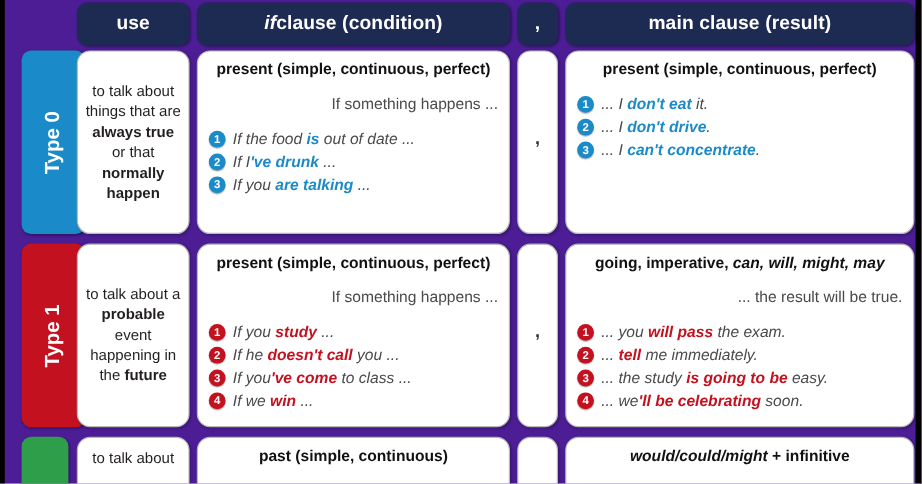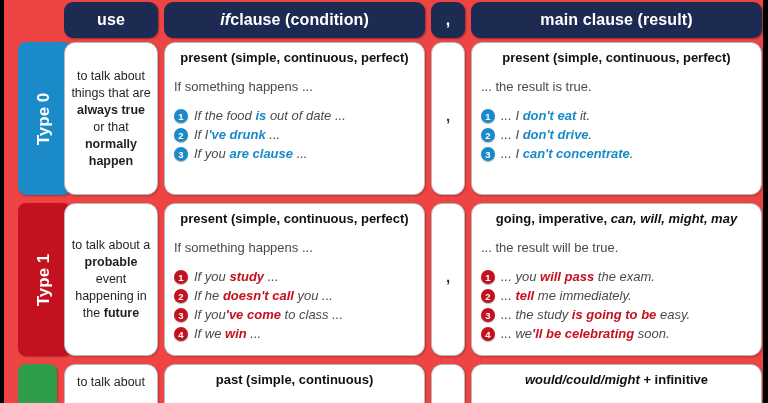--- a/index.html
+++ b/index.html
@@ -8,21 +8,21 @@
     background:#ffffff;
     font-family:"Liberation Sans", sans-serif;
     overflow:hidden;
     position:relative;
   }
   .frame{
     position:absolute;inset:0;
     border-left:4px solid #000;
     border-right:5px solid #000;
     box-sizing:border-box;
-    background:#ef4444;
+    background:#4c1d95;
   }
   .sheet{
     position:absolute;
     left:4px;top:0;width:757px;height:403px;
     box-sizing:border-box;
     padding:0;
   }
 
   
   .row{
@@ -107,21 +107,21 @@
   .form-line{
     text-align:center;
     font-size:13px;
     font-weight:bold;
     color:#111;
     line-height:16px;
     white-space:nowrap;
   }
   .form-line i{font-style:italic;}
   .lead-line{
-    text-align:left;
+    text-align:right;
     font-size:13px;
     color:#4a4a4a;
     margin-top:13px;
     line-height:16px;
   }
   .examples{
     margin-top:12px;
     display:flex;flex-direction:column;gap:2px;
   }
   .ex{
@@ -205,36 +205,35 @@
                 <div class="ex">
                   <span class="num" style="background: rgb(27, 138, 201);">1</span>
                   <span class="ex-text"><span>If the food </span><strong style="color: rgb(27, 138, 201);">is</strong><span> out of date ...</span></span>
                 </div>
                 <div class="ex">
                   <span class="num" style="background: rgb(27, 138, 201);">2</span>
                   <span class="ex-text"><span>If I</span><strong style="color: rgb(27, 138, 201);">'ve drunk</strong><span> ...</span></span>
                 </div>
                 <div class="ex">
                   <span class="num" style="background: rgb(27, 138, 201);">3</span>
-                  <span class="ex-text"><span>If you </span><strong style="color: rgb(27, 138, 201);">are clause</strong><span> ...</span></span>
+                  <span class="ex-text"><span>If you </span><strong style="color: rgb(27, 138, 201);">are talking</strong><span> ...</span></span>
                 </div>
               </div>
           </div>
         </div>
       </div>
       <div class="col-comma" style="display:flex">
         <div class="box">
           <div class="commacell">,</div>
         </div>
       </div>
       <div class="col-main" style="display:flex">
         <div class="box">
           <div class="clausebox">
             <div class="form-line">present (simple, continuous, perfect)</div>
-            <div class="lead-line">... the result is true.</div>
             <div class="examples">
                 <div class="ex">
                   <span class="num" style="background: rgb(27, 138, 201);">1</span>
                   <span class="ex-text"><span>... I </span><strong style="color: rgb(27, 138, 201);">don't eat</strong><span> it.</span></span>
                 </div>
                 <div class="ex">
                   <span class="num" style="background: rgb(27, 138, 201);">2</span>
                   <span class="ex-text"><span>... I </span><strong style="color: rgb(27, 138, 201);">don't drive</strong><span>.</span></span>
                 </div>
                 <div class="ex">

